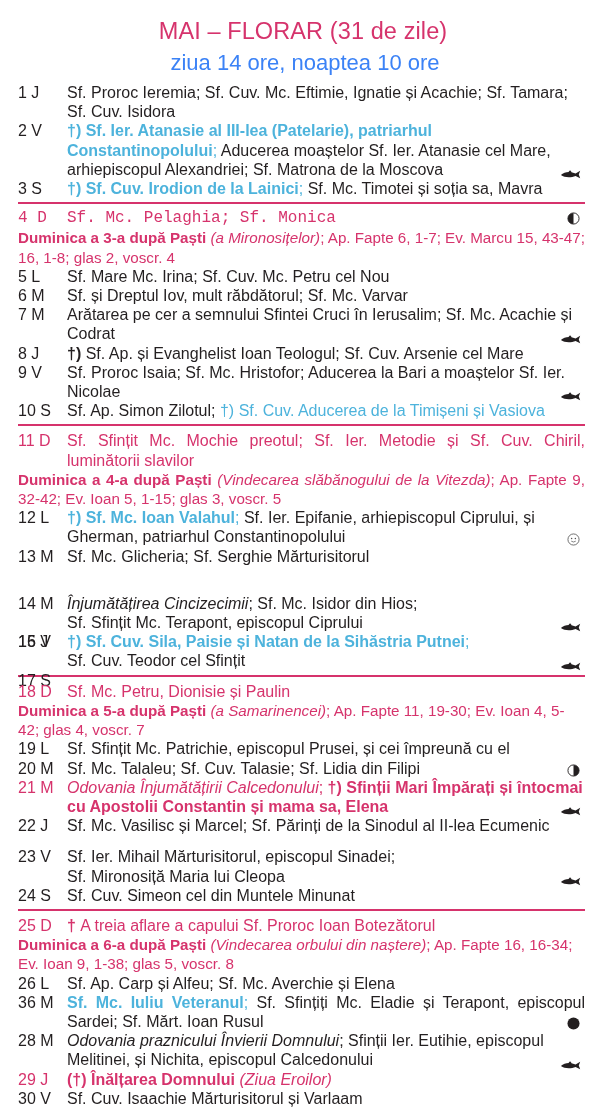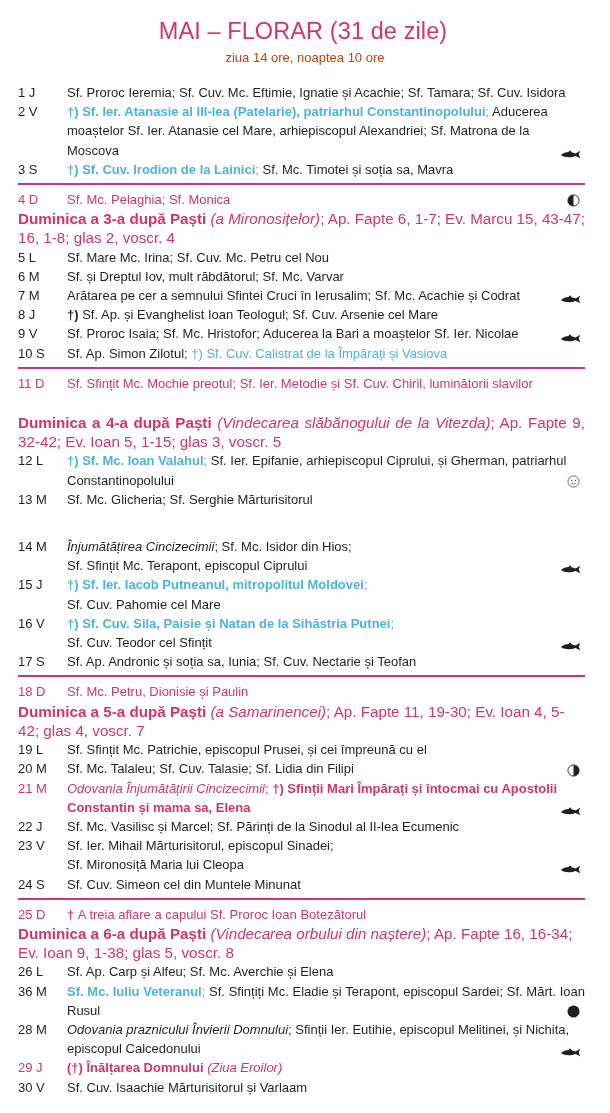--- a/index.html
+++ b/index.html
@@ -10,42 +10,42 @@
     color: #231f20;
     position: relative;
   }
   .page { position: absolute; left: 0; top: 0; width: 610px; }
   .title {
     position: absolute; left: 0; top: 18px; width: 606px; text-align: center;
     font-size: 23.5px; color: #d6336c; letter-spacing: 0.1px;
   }
   .subtitle {
     position: absolute; left: 0; top: 50px; width: 610px; text-align: center;
-    font-size: 13px; color: #c2410c;
+    font-size: 22px; color: #3b82f6;
   }
   .list { position: absolute; left: 0; top: 83px; width: 610px; }
-  .entry { position: relative; font-size: 13px; line-height: 19.2px; }
+  .entry { position: relative; font-size: 16px; line-height: 19.2px; }
   .entry .day {
     position: absolute; left: 18px; width: 46px; text-align: left; white-space: nowrap;
   }
   .entry .txt {
     margin-left: 67px; width: 518px; display: block;
   }
   .entry.justify .txt { text-align: justify; }
   .entry .icon {
     position: absolute; right: 28px; bottom: 3px; width: 22px; height: 11px;
   }
   .entry .icon.round { width: 13px; height: 13px; right: 30px; bottom: 3px; }
   .red { color: #d6336c; }
   .blue { color: #4db3dc; }
   .b { font-weight: bold; text-align: center; }
   .i { font-style: italic; text-align: right; }
   .sep { height: 2px; background: #d6336c; margin: 4px 25px 5px 18px; }
   .sunday-note { font-size: 15.2px; line-height: 19.2px; margin-left: 18px; width: 567px; color: #d6336c; }
-  .sunday-note.justify { text-align: justify; margin-top: 20px; }
+  .sunday-note.justify { text-align: justify; }
 </style>
 </head>
 <body>
 
 <div class="page">
   <div class="title">MAI – FLORAR (31 de zile)</div>
   <div class="subtitle">ziua 14 ore, noaptea 10 ore</div>
   <div class="list" id="list">
       <div class="entry">
         <span class="day">1 J</span>
@@ -57,21 +57,21 @@
         <span class="icon"><svg viewBox="0 0 24 11" width="22" height="11">
             <path d="M1 6 C5 2,12 2,17 4.5 L22 1.5 L20.5 5.5 L22 9.5 L17 7 C12 9,5 9,1 6 Z" fill="#231f20"></path>
             <path d="M9 3 L11 0.8 L13 3.2 Z" fill="#231f20"></path>
           </svg></span>
       </div>
       <div class="entry">
         <span class="day">3 S</span>
         <span class="txt"><span class="blue b">†) Sf. Cuv. Irodion de la Lainici</span><span class="blue">; </span><span>Sf. Mc. Timotei și soția sa, Mavra</span></span>
       </div>
       <div class="sep"></div>
-      <div class="entry" style="position: relative;">
+      <div class="entry" style="position: relative; font-family: Liberation Mono, monospace;">
         <span class="day red">4 D</span>
         <span class="txt"><span class="red">Sf. Mc. Pelaghia; Sf. Monica</span></span>
         <span class="icon round"><svg viewBox="0 0 14 14" width="13" height="13">
             <circle cx="7" cy="7" r="6" fill="#fff" stroke="#231f20" stroke-width="1"></circle>
             <path d="M7 1 A6 6 0 0 0 7 13 Z" fill="#231f20"></path>
           </svg></span>
       </div>
       <div class="sunday-note"><span class="red b">Duminica a 3-a după Paști</span><span class="red i"> (a Mironosițelor)</span><span class="red">; Ap. Fapte 6, 1-7; Ev. Marcu 15, 43-47; 16, 1-8; glas 2, voscr. 4</span></div>
       <div class="entry">
         <span class="day">5 L</span>
@@ -96,21 +96,21 @@
       <div class="entry" style="position: relative;">
         <span class="day">9 V</span>
         <span class="txt"><span>Sf. Proroc Isaia; Sf. Mc. Hristofor; Aducerea la Bari a moaștelor Sf. Ier. Nicolae</span></span>
         <span class="icon"><svg viewBox="0 0 24 11" width="22" height="11">
             <path d="M1 6 C5 2,12 2,17 4.5 L22 1.5 L20.5 5.5 L22 9.5 L17 7 C12 9,5 9,1 6 Z" fill="#231f20"></path>
             <path d="M9 3 L11 0.8 L13 3.2 Z" fill="#231f20"></path>
           </svg></span>
       </div>
       <div class="entry">
         <span class="day">10 S</span>
-        <span class="txt"><span>Sf. Ap. Simon Zilotul; </span><span class="blue">†) Sf. Cuv. Calistrat de la Împărați și Vasiova</span></span>
+        <span class="txt"><span>Sf. Ap. Simon Zilotul; </span><span class="blue">†) Sf. Cuv. Aducerea de la Timișeni și Vasiova</span></span>
       </div>
       <div class="sep"></div>
       <div class="entry justify">
         <span class="day red">11 D</span>
         <span class="txt"><span class="red">Sf. Sfințit Mc. Mochie preotul; Sf. Ier. Metodie și Sf. Cuv. Chiril, luminătorii slavilor</span></span>
       </div>
       <div class="sunday-note justify"><span class="red b">Duminica a 4-a după Paști</span><span class="red i"> (Vindecarea slăbănogului de la Vitezda)</span><span class="red">; Ap. Fapte 9, 32-42; Ev. Ioan 5, 1-15; glas 3, voscr. 5</span></div>
       <div class="entry" style="position: relative;">
         <span class="day">12 L</span>
         <span class="txt"><span class="blue b">†) Sf. Mc. Ioan Valahul</span><span class="blue">; </span><span>Sf. Ier. Epifanie, arhiepiscopul Ciprului, și Gherman, patriarhul Constantinopolului</span></span>
@@ -128,33 +128,31 @@
       <div class="entry" style="position: relative; margin-top: 28px;">
         <span class="day">14 M</span>
         <span class="txt"><span class="i">Înjumătățirea Cincizecimii</span><span>; Sf. Mc. Isidor din Hios;</span><br><span>Sf. Sfințit Mc. Terapont, episcopul Ciprului</span></span>
         <span class="icon"><svg viewBox="0 0 24 11" width="22" height="11">
             <path d="M1 6 C5 2,12 2,17 4.5 L22 1.5 L20.5 5.5 L22 9.5 L17 7 C12 9,5 9,1 6 Z" fill="#231f20"></path>
             <path d="M9 3 L11 0.8 L13 3.2 Z" fill="#231f20"></path>
           </svg></span>
       </div>
       <div class="entry">
         <span class="day">15 J</span>
-        <span class="txt"><span class="blue b">†) Sf. Ier. Iacob Putneanul, mitropolitul Moldovei</span><span class="blue">;</span><br><span class="blue"></span><span>Sf. Cuv. Pahomie cel Mare</span></span>
       </div>
       <div class="entry" style="position: relative;">
         <span class="day">16 V</span>
         <span class="txt"><span class="blue b">†) Sf. Cuv. Sila, Paisie și Natan de la Sihăstria Putnei</span><span class="blue">;</span><br><span class="blue"></span><span>Sf. Cuv. Teodor cel Sfințit</span></span>
         <span class="icon"><svg viewBox="0 0 24 11" width="22" height="11">
             <path d="M1 6 C5 2,12 2,17 4.5 L22 1.5 L20.5 5.5 L22 9.5 L17 7 C12 9,5 9,1 6 Z" fill="#231f20"></path>
             <path d="M9 3 L11 0.8 L13 3.2 Z" fill="#231f20"></path>
           </svg></span>
       </div>
       <div class="entry">
         <span class="day">17 S</span>
-        <span class="txt"><span>Sf. Ap. Andronic și soția sa, Iunia; Sf. Cuv. Nectarie și Teofan</span></span>
       </div>
       <div class="sep"></div>
       <div class="entry">
         <span class="day red">18 D</span>
         <span class="txt"><span class="red">Sf. Mc. Petru, Dionisie și Paulin</span></span>
       </div>
       <div class="sunday-note"><span class="red b">Duminica a 5-a după Paști</span><span class="red i"> (a Samarinencei)</span><span class="red">; Ap. Fapte 11, 19-30; Ev. Ioan 4, 5-42; glas 4, voscr. 7</span></div>
       <div class="entry">
         <span class="day">19 L</span>
         <span class="txt"><span>Sf. Sfințit Mc. Patrichie, episcopul Prusei, și cei împreună cu el</span></span>
@@ -162,31 +160,31 @@
       <div class="entry" style="position: relative;">
         <span class="day">20 M</span>
         <span class="txt"><span>Sf. Mc. Talaleu; Sf. Cuv. Talasie; Sf. Lidia din Filipi</span></span>
         <span class="icon round"><svg viewBox="0 0 14 14" width="13" height="13">
             <circle cx="7" cy="7" r="6" fill="#fff" stroke="#231f20" stroke-width="1"></circle>
             <path d="M7 1 A6 6 0 0 1 7 13 Z" fill="#231f20"></path>
           </svg></span>
       </div>
       <div class="entry" style="position: relative;">
         <span class="day red">21 M</span>
-        <span class="txt"><span class="red i">Odovania Înjumătățirii Cincizecimii</span><span class="red">; </span><span class="red b">†) Sfinții Mari Împărați și întocmai cu Apostolii Constantin și mama sa, Elena</span></span>
+        <span class="txt"><span class="red i">Odovania Înjumătățirii Calcedonului</span><span class="red">; </span><span class="red b">†) Sfinții Mari Împărați și întocmai cu Apostolii Constantin și mama sa, Elena</span></span>
         <span class="icon"><svg viewBox="0 0 24 11" width="22" height="11">
             <path d="M1 6 C5 2,12 2,17 4.5 L22 1.5 L20.5 5.5 L22 9.5 L17 7 C12 9,5 9,1 6 Z" fill="#231f20"></path>
             <path d="M9 3 L11 0.8 L13 3.2 Z" fill="#231f20"></path>
           </svg></span>
       </div>
       <div class="entry">
         <span class="day">22 J</span>
         <span class="txt"><span>Sf. Mc. Vasilisc și Marcel; Sf. Părinți de la Sinodul al II-lea Ecumenic</span></span>
       </div>
-      <div class="entry" style="position: relative;">
+      <div class="entry" style="position: relative; margin-top: 12px;">
         <span class="day">23 V</span>
         <span class="txt"><span>Sf. Ier. Mihail Mărturisitorul, episcopul Sinadei;</span><br><span>Sf. Mironosiță Maria lui Cleopa</span></span>
         <span class="icon"><svg viewBox="0 0 24 11" width="22" height="11">
             <path d="M1 6 C5 2,12 2,17 4.5 L22 1.5 L20.5 5.5 L22 9.5 L17 7 C12 9,5 9,1 6 Z" fill="#231f20"></path>
             <path d="M9 3 L11 0.8 L13 3.2 Z" fill="#231f20"></path>
           </svg></span>
       </div>
       <div class="entry">
         <span class="day">24 S</span>
         <span class="txt"><span>Sf. Cuv. Simeon cel din Muntele Minunat</span></span>

